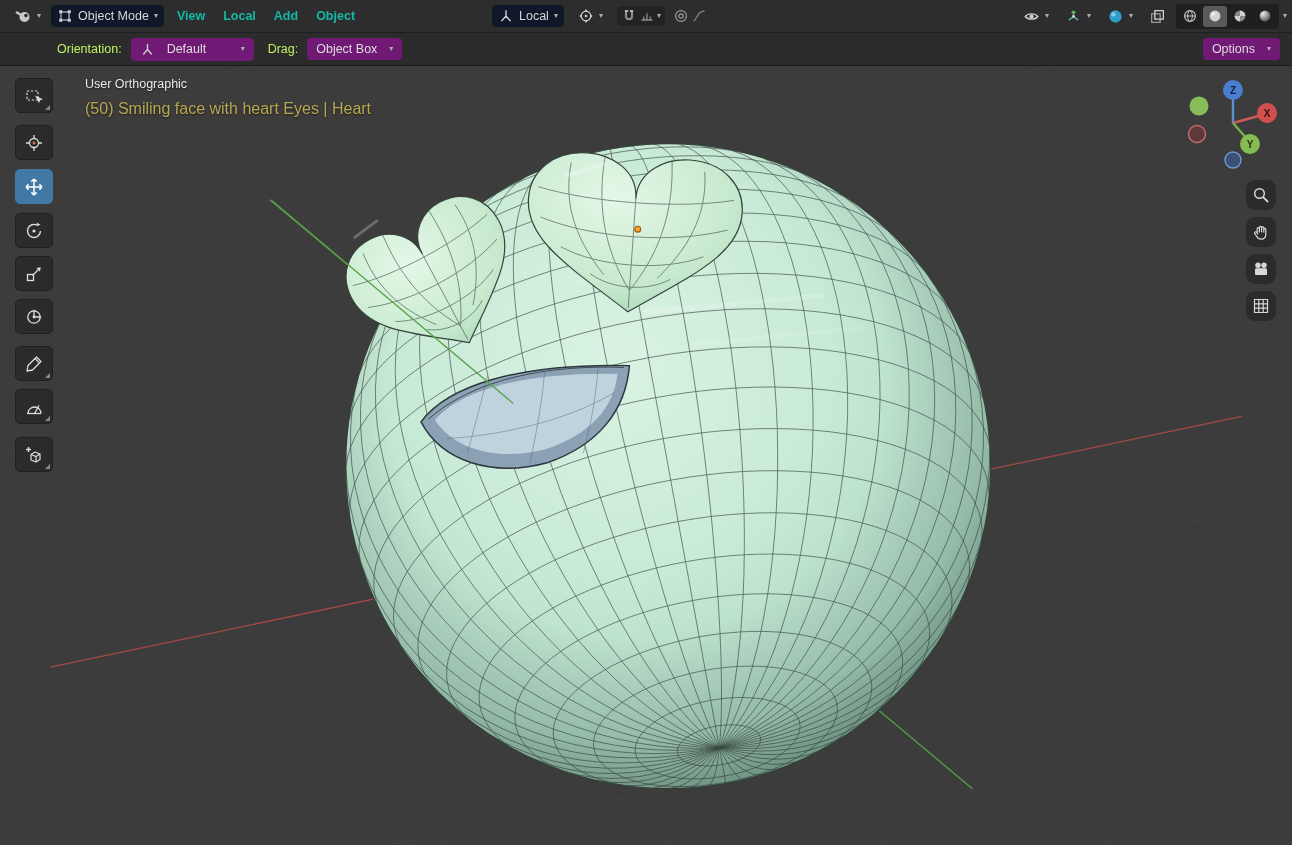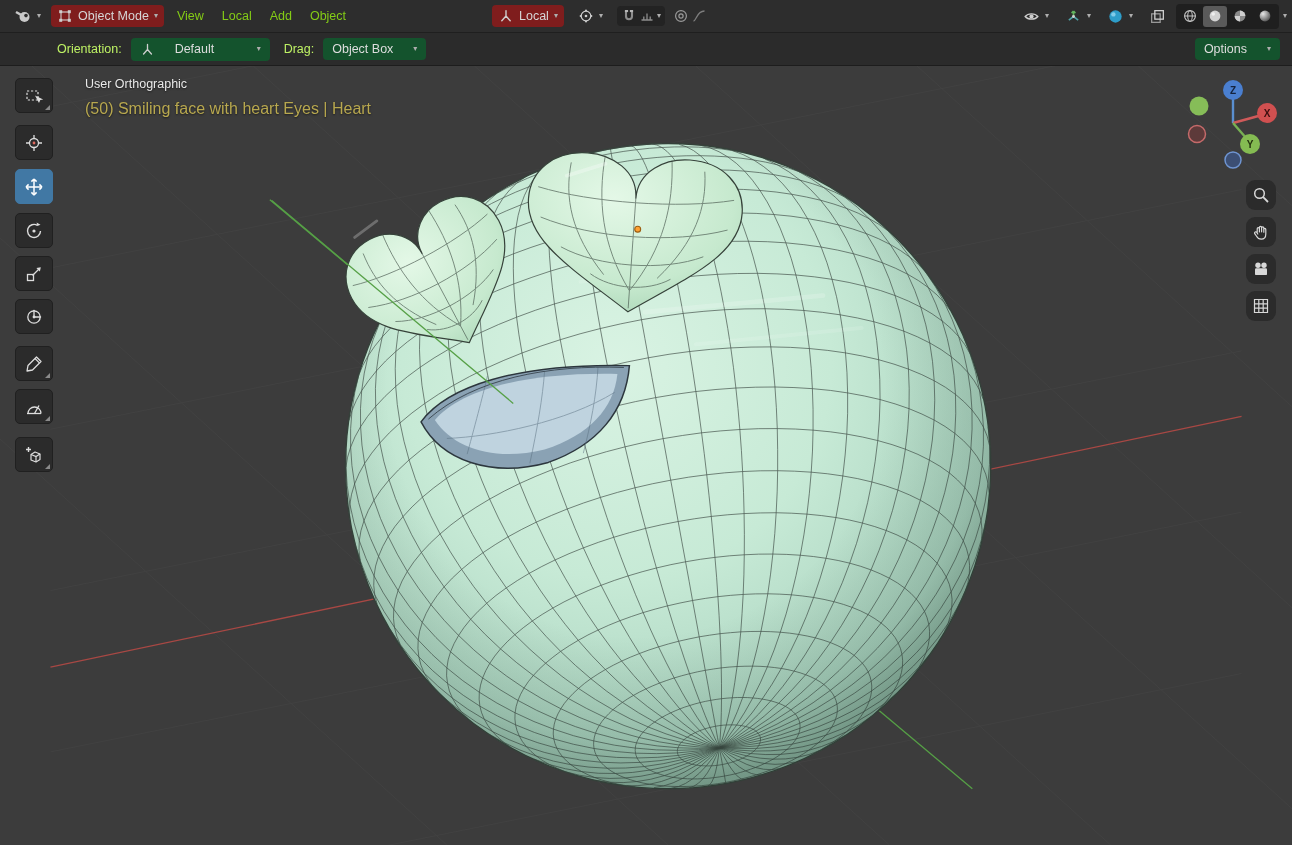--- a/index.html
+++ b/index.html
@@ -5,39 +5,39 @@
   * { margin:0; padding:0; box-sizing:border-box; }
   html,body { width:1292px; height:845px; overflow:hidden; background:#3c3c3c;
               font-family:"Liberation Sans", sans-serif; }
   .app { position:relative; width:1292px; height:845px; background:#3c3c3c; }
 
   
   .topbar { position:absolute; top:0; left:0; right:0; height:33px; background:#2d2d2d;
             border-bottom:1px solid #1f1f1f; display:flex; align-items:center;
             color:#d6d6d6; font-size:12.5px; z-index:30; }
   .hbtn { display:flex; align-items:center; gap:5px; padding:3px 6px; border-radius:4px; cursor:default; }
-  .hbtn.dd { background:#7f1d1d; }
-  .menu { padding:4px 9px; border-radius:4px; color:#84cc16; }
+  .hbtn.dd { background:#0f172a; }
+  .menu { padding:4px 9px; border-radius:4px; color:#14b8a6;font-weight:bold; }
   .chev { font-size:8px; color:#aeaeae; line-height:1; }
   .tb-left { display:flex; align-items:center; gap:4px; margin-left:8px; }
   .tb-center { position:absolute; left:492px; display:flex; align-items:center; gap:8px; }
   .tb-right { position:absolute; right:5px; display:flex; align-items:center; gap:4px; }
   .icongrp { display:flex; align-items:center; gap:2px; padding:2px 4px; border-radius:4px; background:#232323; }
   .shade-group { display:flex; align-items:center; background:#1f1f1f; border-radius:4px; padding:2px; gap:1px; }
   .shade-cell { width:24px; height:21px; display:flex; align-items:center; justify-content:center; border-radius:3px; }
   .shade-cell.active { background:#5a5a5a; }
 
   
   .toolsettings { position:absolute; top:33px; left:0; right:0; height:33px; background:#2b2b2b;
                   border-bottom:1px solid #1d1d1d; display:flex; align-items:center;
                   color:#cdcdcd; font-size:12.5px; z-index:30; }
   .ts-label { margin-left:14px; color:#bef264; }
   .ts-label.first { margin-left:57px; }
-  .pill { background:#14532d; border-radius:4px; padding:4px 9px; display:flex; align-items:center;
-          gap:20px; margin-left:9px; color:#dedede; }
+  .pill { background:#701a75; border-radius:4px; padding:4px 9px; display:flex; align-items:center;
+          gap:12px; margin-left:9px; color:#dedede; }
   .ts-right { position:absolute; right:12px; }
 
   
   .viewport { position:absolute; top:66px; left:0; width:1292px; height:779px; background:#3c3c3c; }
   .viewport svg.scene { position:absolute; top:0; left:0; }
   .vp-text { position:absolute; left:85px; top:11px; z-index:5; pointer-events:none; }
   .vp-line1 { color:#e9e9e9; font-size:12.5px; text-shadow:0 1px 2px rgba(0,0,0,.55); }
   .vp-line2 { color:#b8a84f; font-size:16px; margin-top:9px; text-shadow:0 1px 2px rgba(0,0,0,.55); }
 
   

